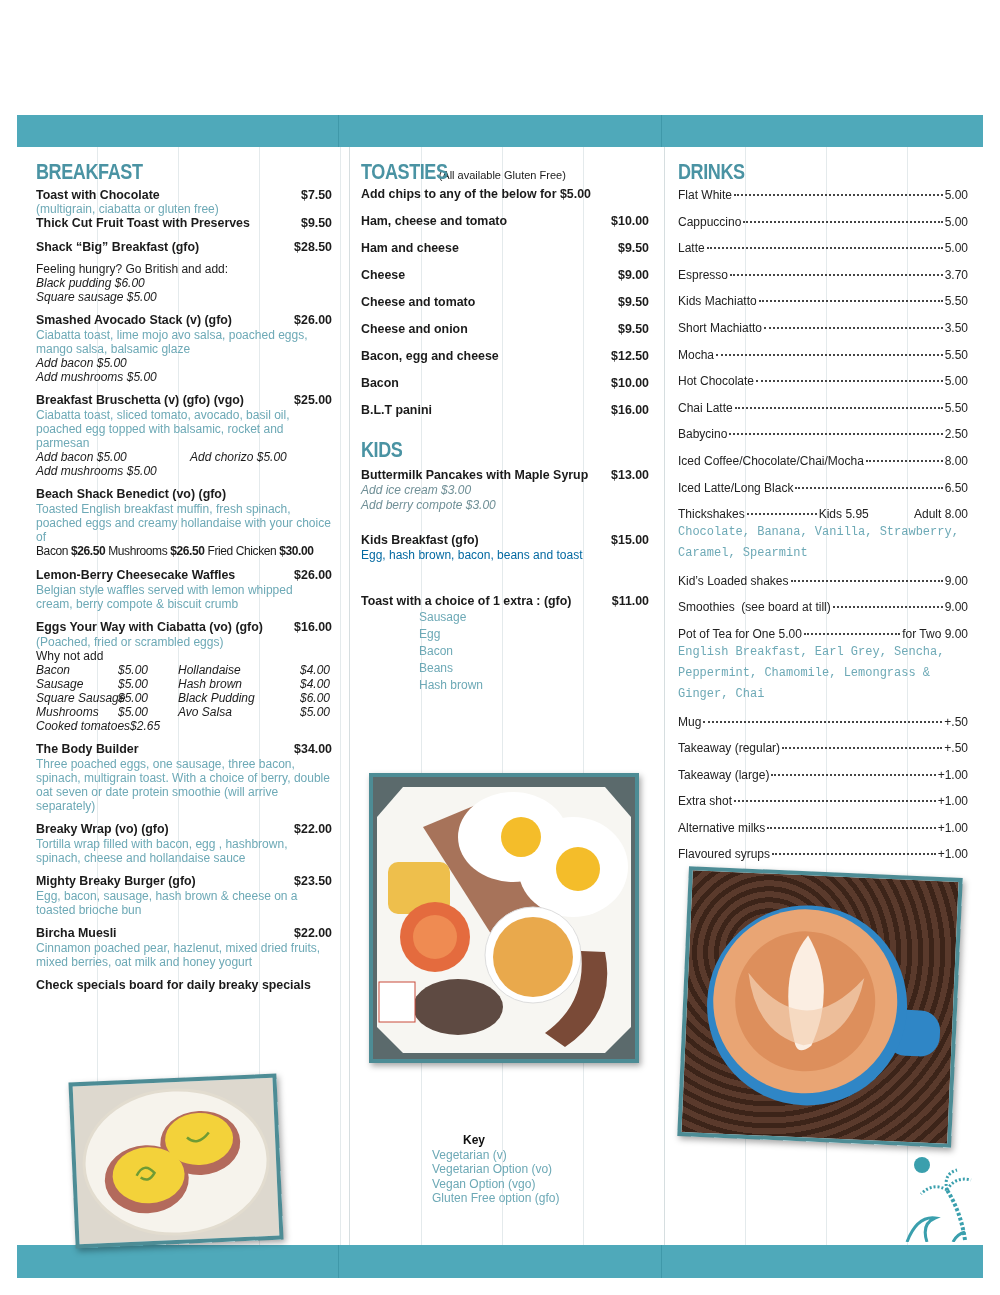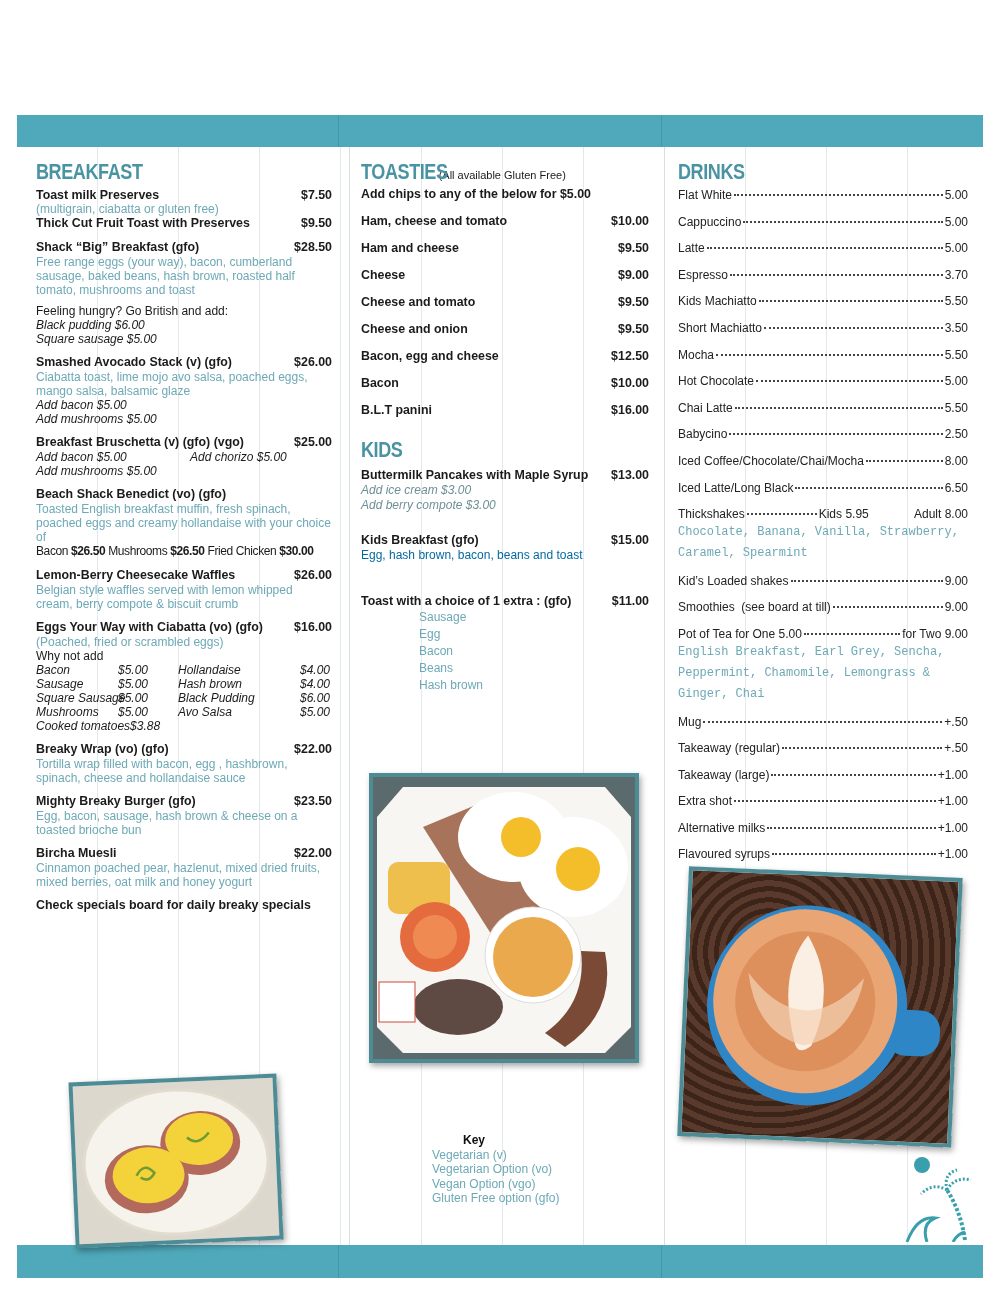--- a/index.html
+++ b/index.html
@@ -99,58 +99,58 @@
     <div class="seg"></div>
     <div class="seg"></div>
     <div class="seg"></div>
   </div>
 
 <div class="col col1">
   <div class="section-title">BREAKFAST</div>
 
   <div style="margin-top:2px">
     <div class="row">
-        <span class="name">Toast milk Preserves</span>
+        <span class="name">Toast with Chocolate</span>
         <span class="price">$7.50</span>
       </div>
     <div class="desc" style="line-height:13px">(multigrain, ciabatta or gluten free)</div>
   </div>
   <div>
     <div class="row">
         <span class="name">Thick Cut Fruit Toast with Preserves</span>
         <span class="price">$9.50</span>
       </div>
   </div>
 
   <div class="item" style="margin-top:9px">
     <div class="row">
         <span class="name">Shack “Big” Breakfast (gfo)</span>
         <span class="price">$28.50</span>
       </div>
-    <div class="desc">Free range eggs (your way), bacon, cumberland sausage, baked beans, hash brown, roasted half tomato, mushrooms and toast</div>
     <div class="note" style="margin-top:7px">Feeling hungry? Go British and add:</div>
     <div class="ital">Black pudding $6.00</div>
     <div class="ital">Square sausage $5.00</div>
   </div>
 
   <div class="item" style="margin-top:9px">
     <div class="row">
         <span class="name">Smashed Avocado Stack (v) (gfo)</span>
         <span class="price">$26.00</span>
       </div>
     <div class="desc">Ciabatta toast, lime mojo avo salsa, poached eggs, mango salsa, balsamic glaze</div>
     <div class="ital">Add bacon $5.00</div>
     <div class="ital">Add mushrooms $5.00</div>
   </div>
 
   <div class="item" style="margin-top:9px">
     <div class="row">
         <span class="name">Breakfast Bruschetta (v) (gfo) (vgo)</span>
         <span class="price">$25.00</span>
       </div>
+    <div class="desc">Ciabatta toast, sliced tomato, avocado, basil oil, poached egg topped with balsamic, rocket and parmesan</div>
     <div class="row" style="justify-content:flex-start">
       <span class="ital" style="width:154px">Add bacon $5.00</span>
       <span class="ital">Add chorizo $5.00</span>
     </div>
     <div class="ital">Add mushrooms $5.00</div>
   </div>
 
   <div class="item" style="margin-top:9px">
     <div class="row">
         <span class="name">Beach Shack Benedict (vo) (gfo)</span>
@@ -192,23 +192,30 @@
         <span class="r">$4.00</span>
       <span style="white-space:nowrap">Square Sausage</span>
         <span>$5.00</span>
         <span>Black Pudding</span>
         <span class="r">$6.00</span>
       <span>Mushrooms</span>
         <span>$5.00</span>
         <span>Avo Salsa</span>
         <span class="r">$5.00</span>
     </div>
-    <div class="ital">Cooked tomatoes$3.88</div>
-  </div>
-
+    <div class="ital">Cooked tomatoes$2.65</div>
+  </div>
+
+  <div class="item" style="margin-top:9px">
+    <div class="row">
+        <span class="name">The Body Builder</span>
+        <span class="price">$34.00</span>
+      </div>
+    <div class="desc">Three poached eggs, one sausage, three bacon, spinach, multigrain toast. With a choice of berry, double oat seven or date protein smoothie (will arrive separately)</div>
+  </div>
 
   <div class="item" style="margin-top:9px">
     <div class="row">
         <span class="name">Breaky Wrap (vo) (gfo)</span>
         <span class="price">$22.00</span>
       </div>
     <div class="desc">Tortilla wrap filled with bacon, egg , hashbrown, spinach, cheese and hollandaise sauce</div>
   </div>
 
   <div class="item" style="margin-top:9px">

